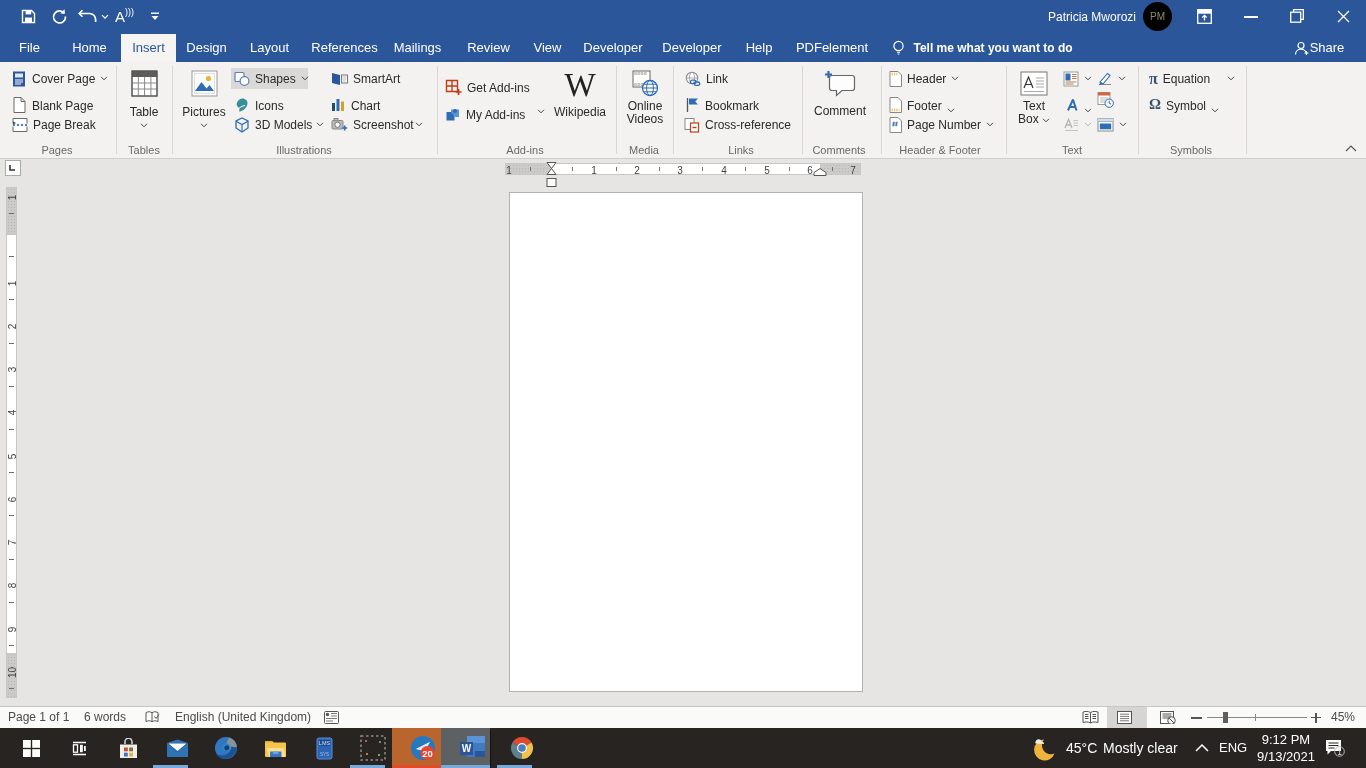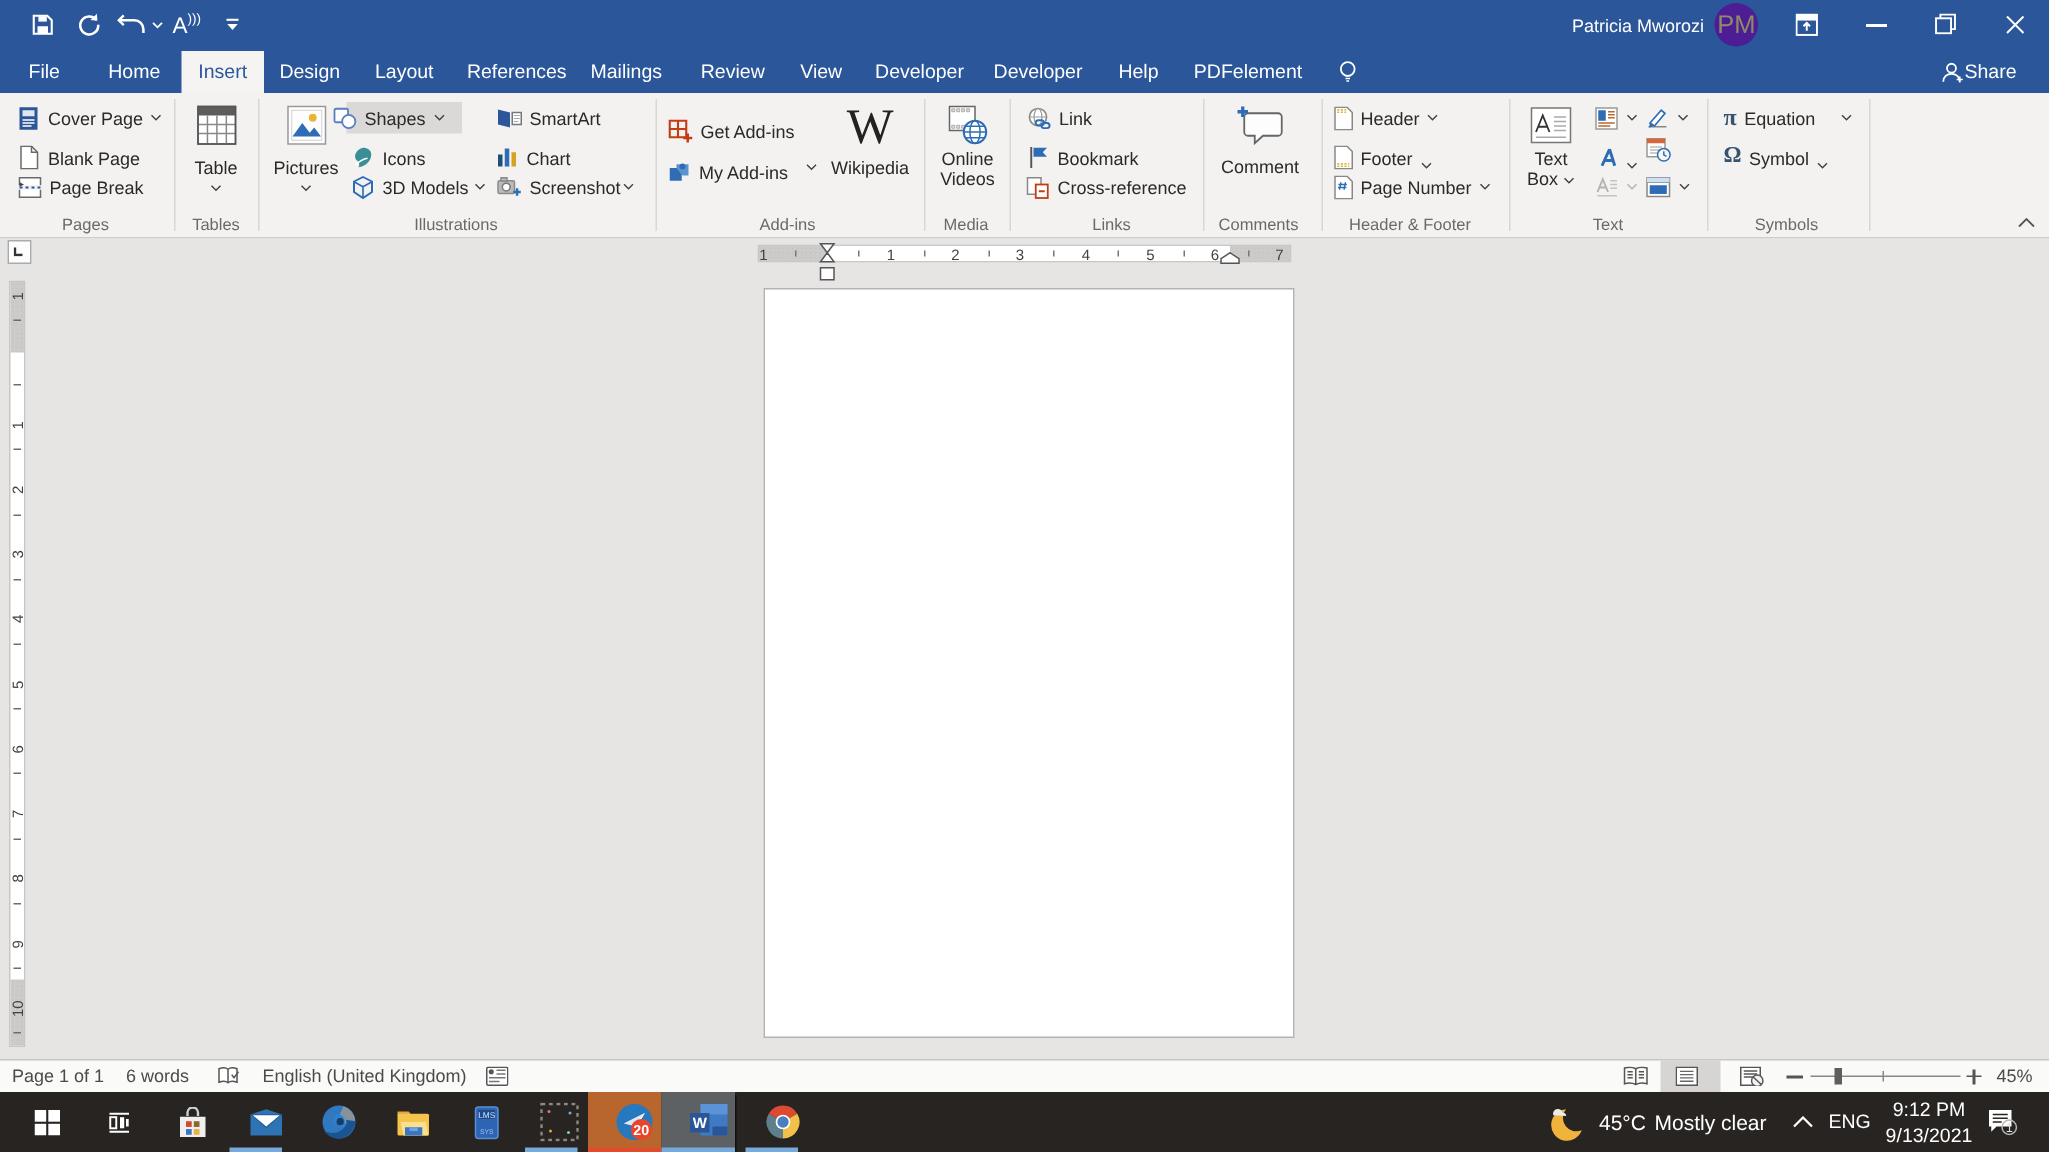--- a/index.html
+++ b/index.html
@@ -56,21 +56,21 @@
       <path d="M1 1.2 l3 3 3-3" fill="none" stroke="#fff" stroke-width="1.2"></path>
     </svg>
  <div class="abs" style="left:115px;top:7px;color:#fff;font-size:15px;">A<span style="font-size:9px;vertical-align:7px">)))</span></div>
  <svg class="abs" style="left:150px;top:12px" width="10" height="9" viewBox="0 0 10 9">
       <rect x="1" y="0.5" width="8" height="1.4" fill="#fff"></rect>
       <path d="M1.5 4 l3.5 4 3.5-4 z" fill="#fff"></path>
     </svg>
 
 
  <div class="abs" style="right:230px;top:0;line-height:34px;font-size:12px;color:#fff;white-space:nowrap;">Patricia Mworozi</div>
- <div class="abs" style="left:1143px;top:2px;width:29px;height:29px;border-radius:50%;background:#4c1d95;color:#8f8b66;font-size:17px;display:flex;align-items:center;justify-content:center;">PM</div>
+ <div class="abs" style="left:1143px;top:2px;width:29px;height:29px;border-radius:50%;background:#000000;color:#8f8b66;font-size:10px;display:flex;align-items:center;justify-content:center;">PM</div>
 
  <svg class="abs" style="left:1197px;top:9px" width="15" height="15" viewBox="0 0 15 15">
       <rect x="0.7" y="0.7" width="13.6" height="13.6" fill="none" stroke="#fff" stroke-width="1.3"></rect>
       <rect x="0.7" y="0.7" width="13.6" height="4" fill="#fff"></rect>
       <path d="M7.5 11.5 v-5 M5.3 8.5 l2.2-2.2 2.2 2.2" stroke="#fff" stroke-width="1.3" fill="none"></path>
     </svg>
  <div class="abs" style="left:1244px;top:16px;width:14px;height:1.5px;background:#fff;"></div>
  <svg class="abs" style="left:1290px;top:9px" width="14" height="14" viewBox="0 0 14 14">
       <rect x="0.7" y="3.2" width="10" height="10" fill="none" stroke="#fff" stroke-width="1.3"></rect>
       <path d="M3.6 3.2 v-2.5 h9.7 v9.7 h-2.6" fill="none" stroke="#fff" stroke-width="1.3"></path>
@@ -90,20 +90,21 @@
  <span class="tab" style="left:488.5px">Review</span>
  <span class="tab" style="left:547.5px">View</span>
  <span class="tab" style="left:613px">Developer</span>
  <span class="tab" style="left:692px">Developer</span>
  <span class="tab" style="left:759px">Help</span>
  <span class="tab" style="left:832px">PDFelement</span>
  <svg class="abs" style="left:892px;top:6px" width="13" height="17" viewBox="0 0 13 17">
       <circle cx="6.5" cy="6" r="4.6" fill="none" stroke="#fff" stroke-width="1.2"></circle>
       <path d="M4.7 10.5 h3.6 M5 12.3 h3 M5.6 14 h1.8" stroke="#fff" stroke-width="1.1" fill="none"></path>
     </svg>
+ <span class="tab" style="left:993px;font-weight:bold;font-size:12px;">Tell me what you want to do</span>
  <svg class="abs" style="left:1294px;top:7px" width="16" height="15" viewBox="0 0 16 15">
       <circle cx="7" cy="4.5" r="3" fill="none" stroke="#fff" stroke-width="1.2"></circle>
       <path d="M1.5 13.5 c0-3.3 2.5-5.3 5.5-5.3 s5.5 2 5.5 5.3" fill="none" stroke="#fff" stroke-width="1.2"></path>
       <path d="M12.5 10 v4 M10.5 12 h4" stroke="#fff" stroke-width="1.1"></path>
     </svg>
  <span class="tab" style="left:1327px">Share</span>
 </div>
 <div id="ribbon" class="abs">
 
 <div class="rbtn r1" style="left:12px"><svg width="15" height="16" viewBox="0 0 15 16">
@@ -147,21 +148,21 @@
         <rect x="3.5" y="3.5" width="20" height="20" fill="#fdfdfd" stroke="#ccc" stroke-width=".6"></rect>
         <circle cx="17.5" cy="8.5" r="2.6" fill="#eab436"></circle>
         <path d="M4 21 l6.5-9 5 6.5 3-3.5 4.5 6z" fill="#2e6db5"></path>
       </svg>
  <div class="lbl" style="margin-top:9px">Pictures</div>
  <svg class="car" style="margin-top:4px" width="8" height="5" viewBox="0 0 8 5">
         <path d="M1 .8l3 3 3-3" stroke="#444" fill="none"></path>
       </svg>
 </div>
 <div class="abs" style="left:231px;top:6px;width:77px;height:21px;background:#dbd9d7;"></div>
-<div class="rbtn r1" style="left:222px"><svg width="16" height="16" viewBox="0 0 16 16">
+<div class="rbtn r1" style="left:234px"><svg width="16" height="16" viewBox="0 0 16 16">
         <rect x="1" y="1.5" width="9" height="9" rx="1" fill="#fff" stroke="#5b7ec0" stroke-width="1.2"></rect>
         <circle cx="10.5" cy="10" r="4.4" fill="#fff" stroke="#5b7ec0" stroke-width="1.2"></circle>
       </svg>Shapes<svg class="car" width="8" height="5" viewBox="0 0 8 5">
         <path d="M1 .8l3 3 3-3" stroke="#444" fill="none"></path>
       </svg></div>
 <div class="rbtn r2" style="left:234px"><svg width="16" height="16" viewBox="0 0 16 16">
         <path d="M8 1.5c3 0 5.5 1.5 5.5 4.5 0 4-3.5 8-8.5 8.5 1-2 .5-3.5-1.5-5C1.5 7 3.5 2.5 8 1.5z" fill="#3a8f96"></path>
         <path d="M3 13c2.5-2.5 5-4 8-4.5" stroke="#fff" stroke-width="1" fill="none"></path>
       </svg>Icons</div>
 <div class="rbtn r3" style="left:234px"><svg width="16" height="16" viewBox="0 0 16 16">

